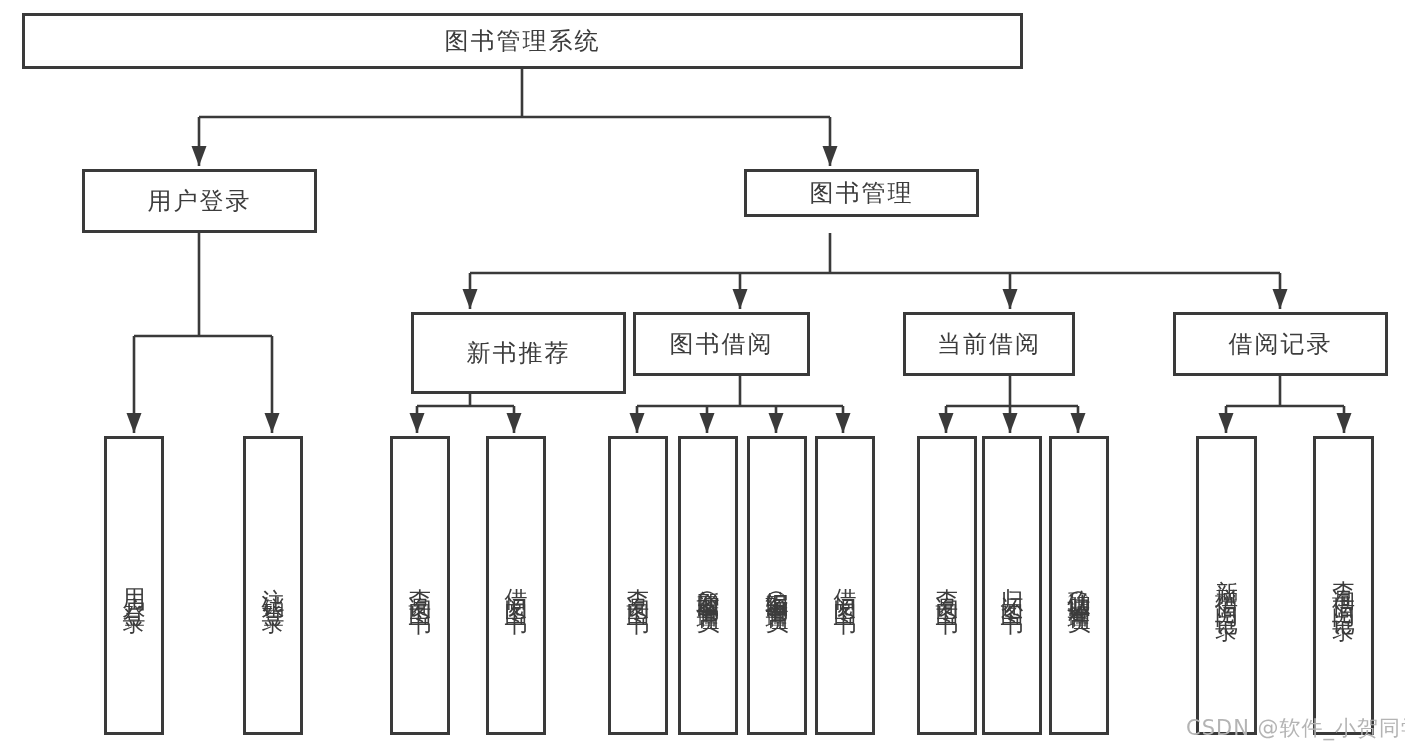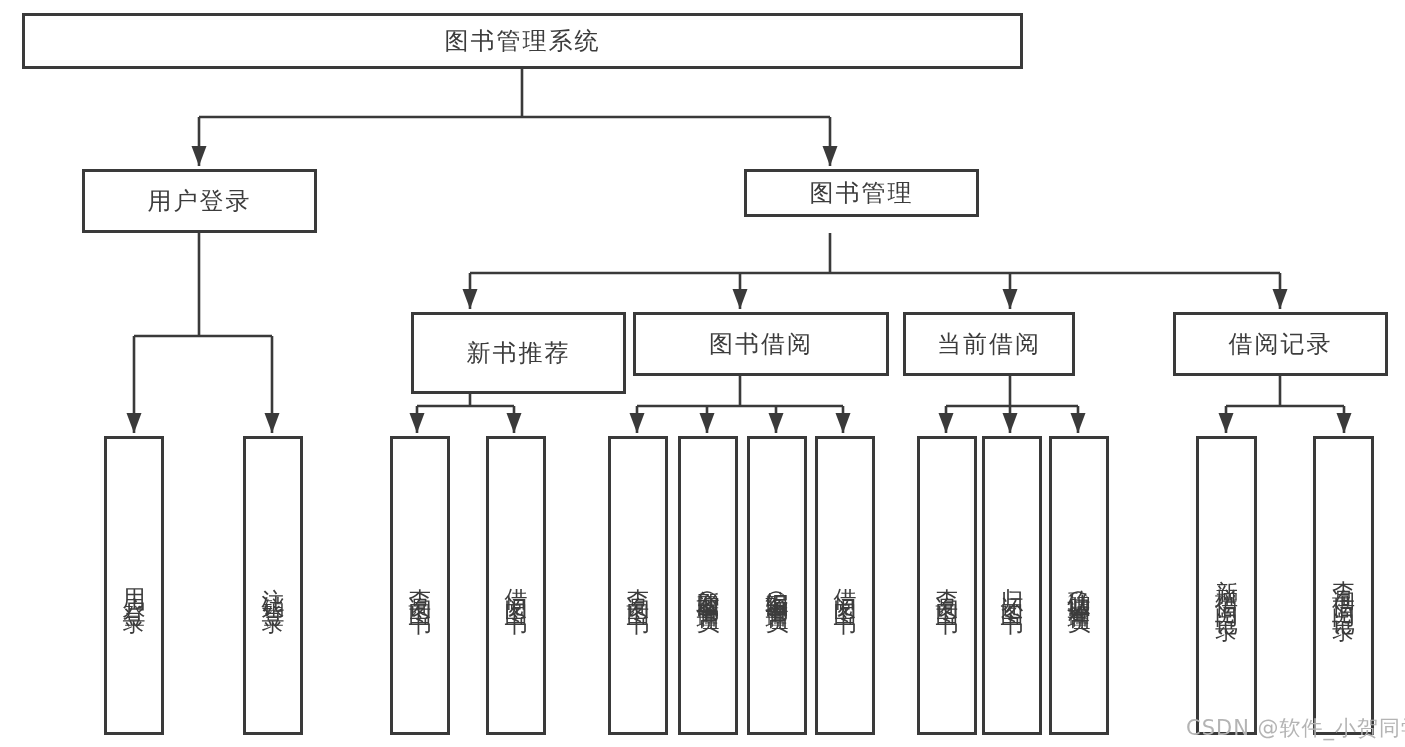--- a/index.html
+++ b/index.html
@@ -128,21 +128,21 @@
   <div class="node" style="left:82px; top:169px; width:235px; height:64px;">
     <span class="lbl">用户登录</span>
   </div>
   <div class="node" style="left:744px; top:169px; width:235px; height:48px;">
     <span class="lbl">图书管理</span>
   </div>
 
   <div class="node" style="left:363px; top:312px; width:215px; height:82px;margin-left:48px;">
     <span class="lbl">新书推荐</span>
   </div>
-  <div class="node" style="left:633px; top:312px; width:256px; height:64px;">
+  <div class="node" style="left:633px; top:312px; width:177px; height:64px;">
     <span class="lbl">图书借阅</span>
   </div>
   <div class="node" style="left:903px; top:312px; width:172px; height:64px;">
     <span class="lbl">当前借阅</span>
   </div>
   <div class="node" style="left:1173px; top:312px; width:215px; height:64px;">
     <span class="lbl">借阅记录</span>
   </div>
 
   <div class="leaf" style="left:104px;">

